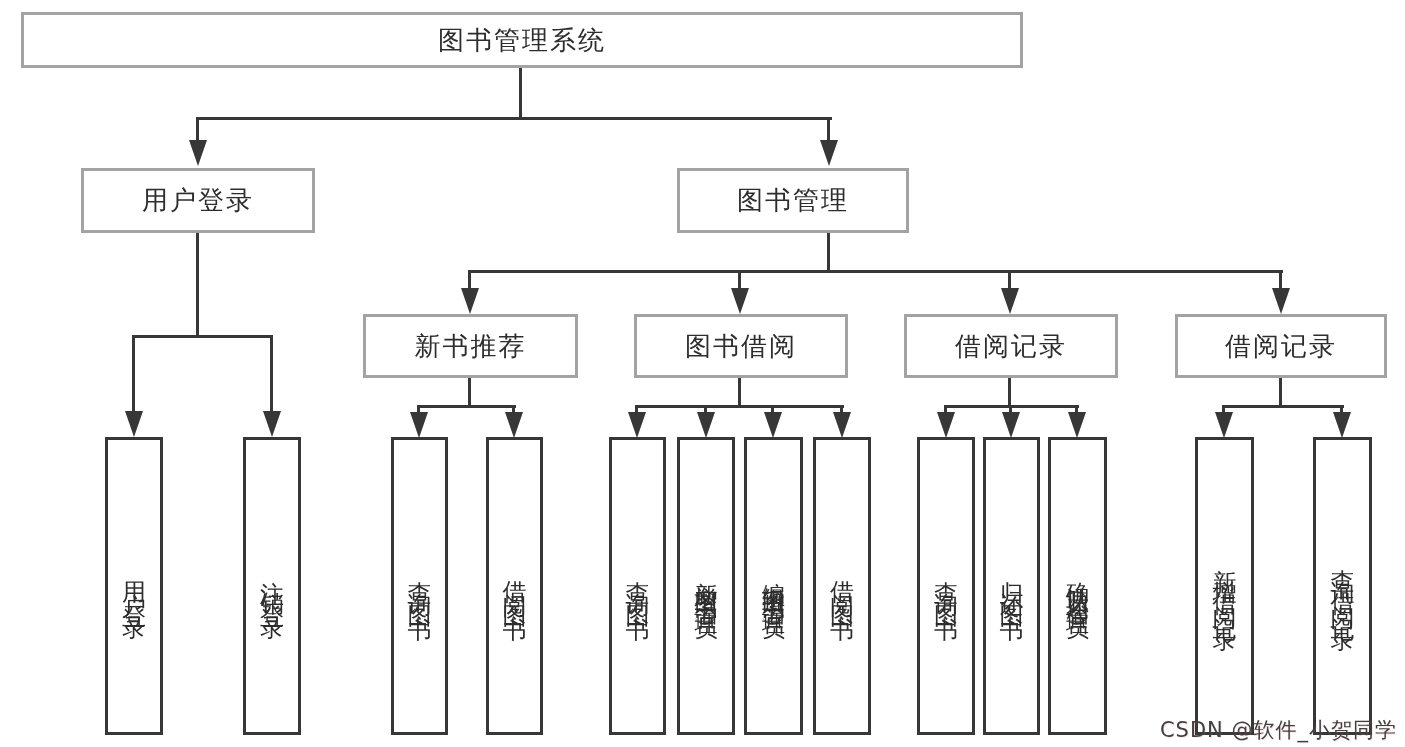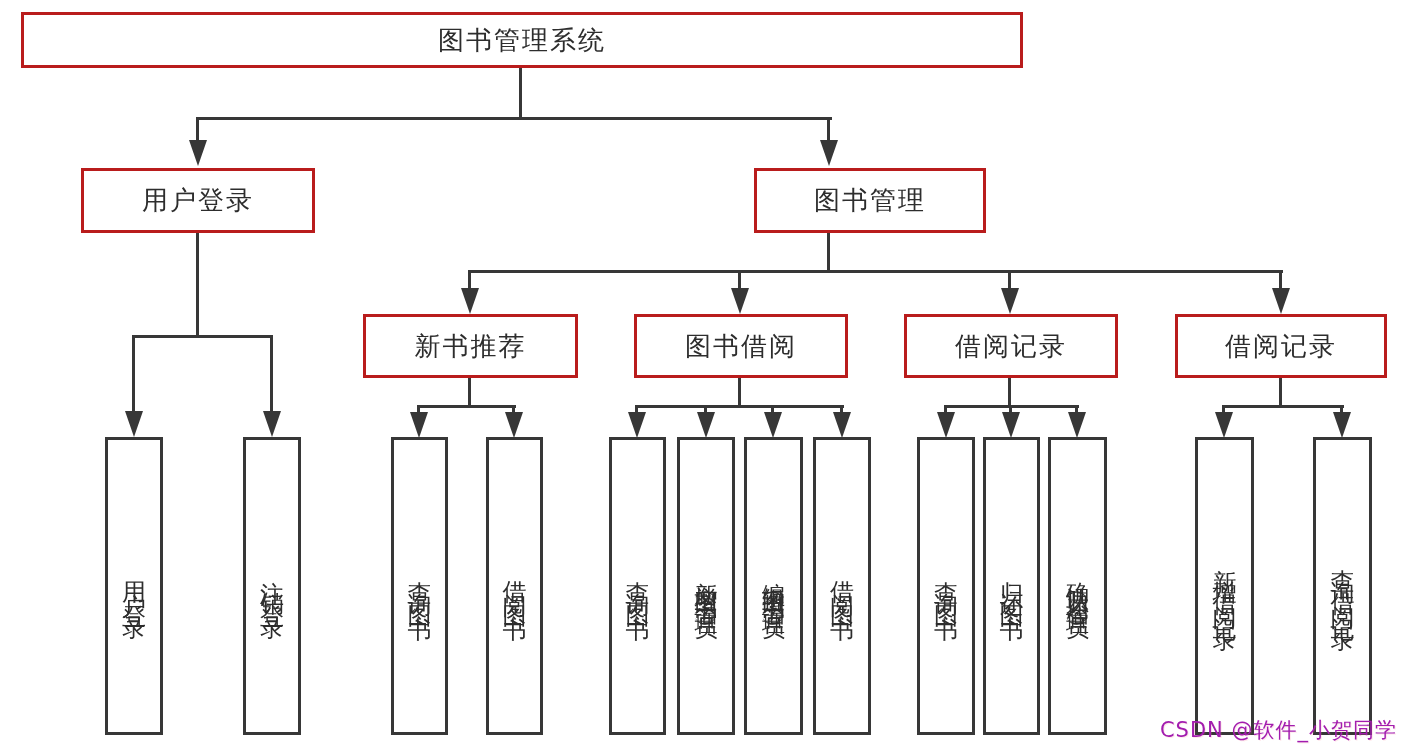--- a/index.html
+++ b/index.html
@@ -2,42 +2,42 @@
 <html><head>
 <meta charset="utf-8">
 <style>
   html,body{margin:0;padding:0;background:#ffffff;}
   #canvas{
     position:relative;width:1405px;height:747px;background:#ffffff;
     font-family:"DejaVu Sans","Liberation Sans",sans-serif;overflow:hidden;
   }
   .box{
     position:absolute;box-sizing:border-box;background:#ffffff;
-    border:3px solid #b91c1c;display:flex;align-items:center;justify-content:center;
+    border:3px solid #a3a3a3;display:flex;align-items:center;justify-content:center;
     color:#2d2d2d;font-size:26px;letter-spacing:2px;z-index:2;white-space:nowrap;
   }
   .vbox{
     position:absolute;box-sizing:border-box;background:#ffffff;
     border:3px solid #373737;display:flex;align-items:center;justify-content:center;
     color:#2d2d2d;z-index:2;top:437px;width:58px;height:298px;
   }
   .vtext{
     writing-mode:vertical-lr;text-orientation:mixed;
     font-size:24px;letter-spacing:12px;line-height:1;
   }
   .vtext.tight{font-size:23px;letter-spacing:5px;}
   .ln{position:absolute;background:#373737;z-index:1;}
   .arrow{
     position:absolute;width:0;height:0;z-index:1;
     border-left:9px solid transparent;border-right:9px solid transparent;
     border-top:26px solid #373737;
   }
   .watermark{
     position:absolute;right:8px;bottom:3px;z-index:9;
-    color:#a21caf;font-size:21px;letter-spacing:1px;
+    color:#404040;font-size:21px;letter-spacing:1px;
     text-shadow:1px 1px 0 rgba(250,120,140,0.18);
     text-align:right;
   }
 </style>
 </head>
 <body>
 
 <div id="canvas">
 
   <div class="box" style="left:21px;top:12px;width:1002px;height:56px;">
@@ -47,21 +47,21 @@
   <div class="ln" style="left:519px;top:68px;width:3px;height:52px;"></div>
   <div class="ln" style="left:196px;top:117px;width:636px;height:3px;"></div>
   <div class="ln" style="left:196px;top:117px;width:3px;height:26px;"></div>
   <div class="arrow" style="left:189px;top:140px;"></div>
   <div class="ln" style="left:827px;top:117px;width:3px;height:26px;"></div>
   <div class="arrow" style="left:820px;top:140px;"></div>
 
   <div class="box" style="left:81px;top:168px;width:234px;height:65px;">
     <span>用户登录</span>
   </div>
-  <div class="box" style="left:754px;top:168px;width:232px;height:65px;">
+  <div class="box" style="left:677px;top:168px;width:232px;height:65px;">
     <span>图书管理</span>
   </div>
 
   <div class="ln" style="left:196px;top:232px;width:3px;height:106px;"></div>
   <div class="ln" style="left:132px;top:335px;width:141px;height:3px;"></div>
   <div class="ln" style="left:132px;top:335px;width:3px;height:78px;"></div>
   <div class="arrow" style="left:125px;top:411px;"></div>
   <div class="ln" style="left:270px;top:335px;width:3px;height:78px;"></div>
   <div class="arrow" style="left:263px;top:411px;"></div>
 

